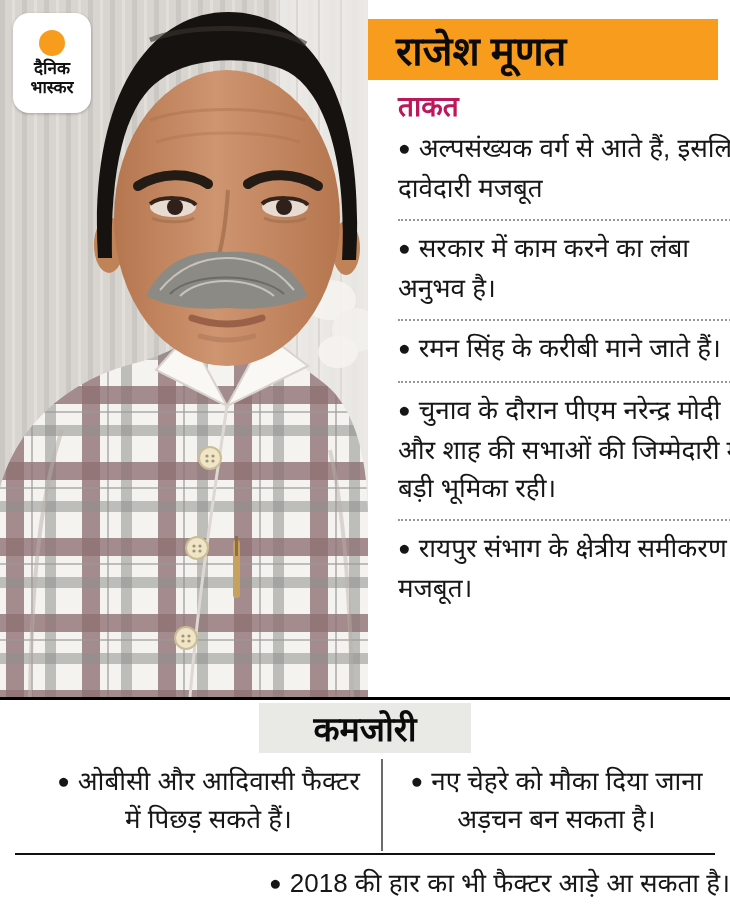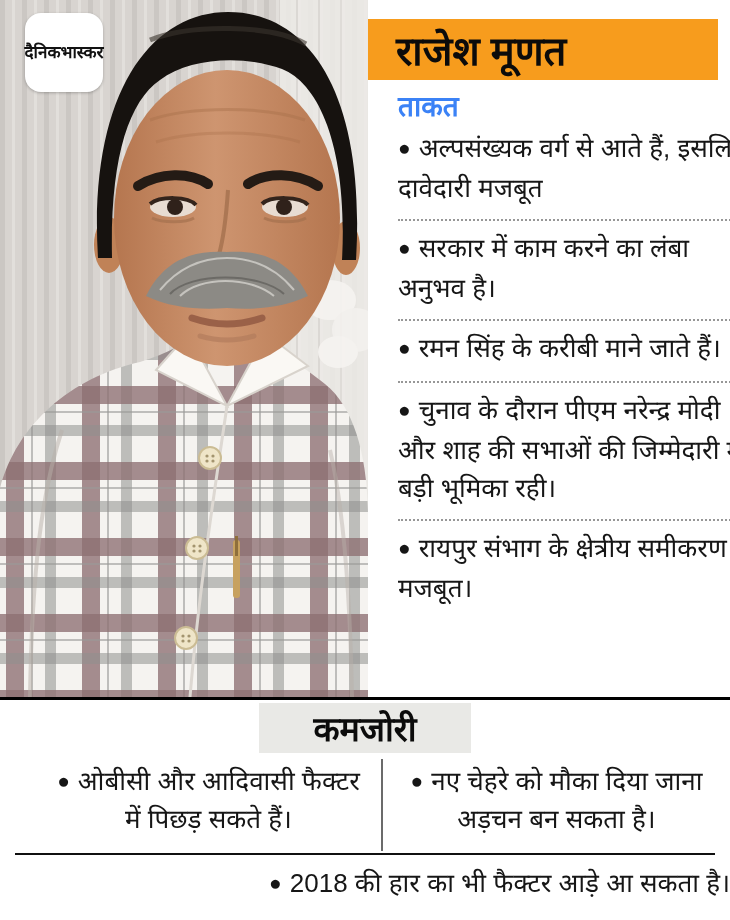--- a/index.html
+++ b/index.html
@@ -4,32 +4,32 @@
 <style>
   html,body{margin:0;padding:0;background:#fff;}
   .stage{position:relative;width:730px;height:920px;background:#fff;overflow:hidden;
          font-family:"Liberation Sans","DejaVu Sans",sans-serif;color:#111;}
 
   
   .photo{position:absolute;left:0;top:0;width:368px;height:697px;overflow:hidden;background:#D8D4D0;}
   .photo svg{display:block;width:368px;height:697px;}
 
   
-  .logo{position:absolute;left:25px;top:13px;width:78px;height:79px;background:#fff;
-        border-radius:16px;display:flex;flex-direction:row;align-items:center;
+  .logo{position:absolute;left:13px;top:13px;width:78px;height:100px;background:#fff;
+        border-radius:16px;display:flex;flex-direction:column;align-items:center;
         justify-content:center;box-shadow:0 1px 3px rgba(0,0,0,.25);}
   .logo .sun{width:26px;height:26px;border-radius:50%;background:#F79C1D;margin-bottom:3px;}
   .logo .ltxt{font-weight:800;font-size:17px;line-height:19px;color:#121212;letter-spacing:0;}
 
   
   .panel{position:absolute;left:368px;top:0;width:398px;height:697px;background:#fff;}
   .title-bar{position:absolute;left:0;top:19px;width:350px;height:61px;background:#F79C1D;
              display:flex;align-items:center;padding-left:28px;box-sizing:border-box;}
   .title-bar .name{font-size:40px;font-weight:800;color:#0b0b0b;}
-  .strength-head{position:absolute;left:30px;top:86px;font-size:28px;font-weight:800;color:#3b82f6;}
+  .strength-head{position:absolute;left:30px;top:86px;font-size:28px;font-weight:800;color:#be185d;}
   .slist{position:absolute;left:30px;top:121px;right:8px;}
   .sitem{font-size:26px;line-height:38px;font-weight:500;color:#161616;
          padding:8px 0 12px;border-bottom:2px dotted #979797;}
   .sitem:last-child{border-bottom:none;}
   .blt{font-size:21px;margin-right:8px;position:relative;top:-2px;}
 
   
   .weak{position:absolute;left:0;top:697px;width:730px;height:223px;background:#fff;
         border-top:3px solid #000;box-sizing:border-box;}
   .weak-head-wrap{text-align:center;margin-top:3px;}

